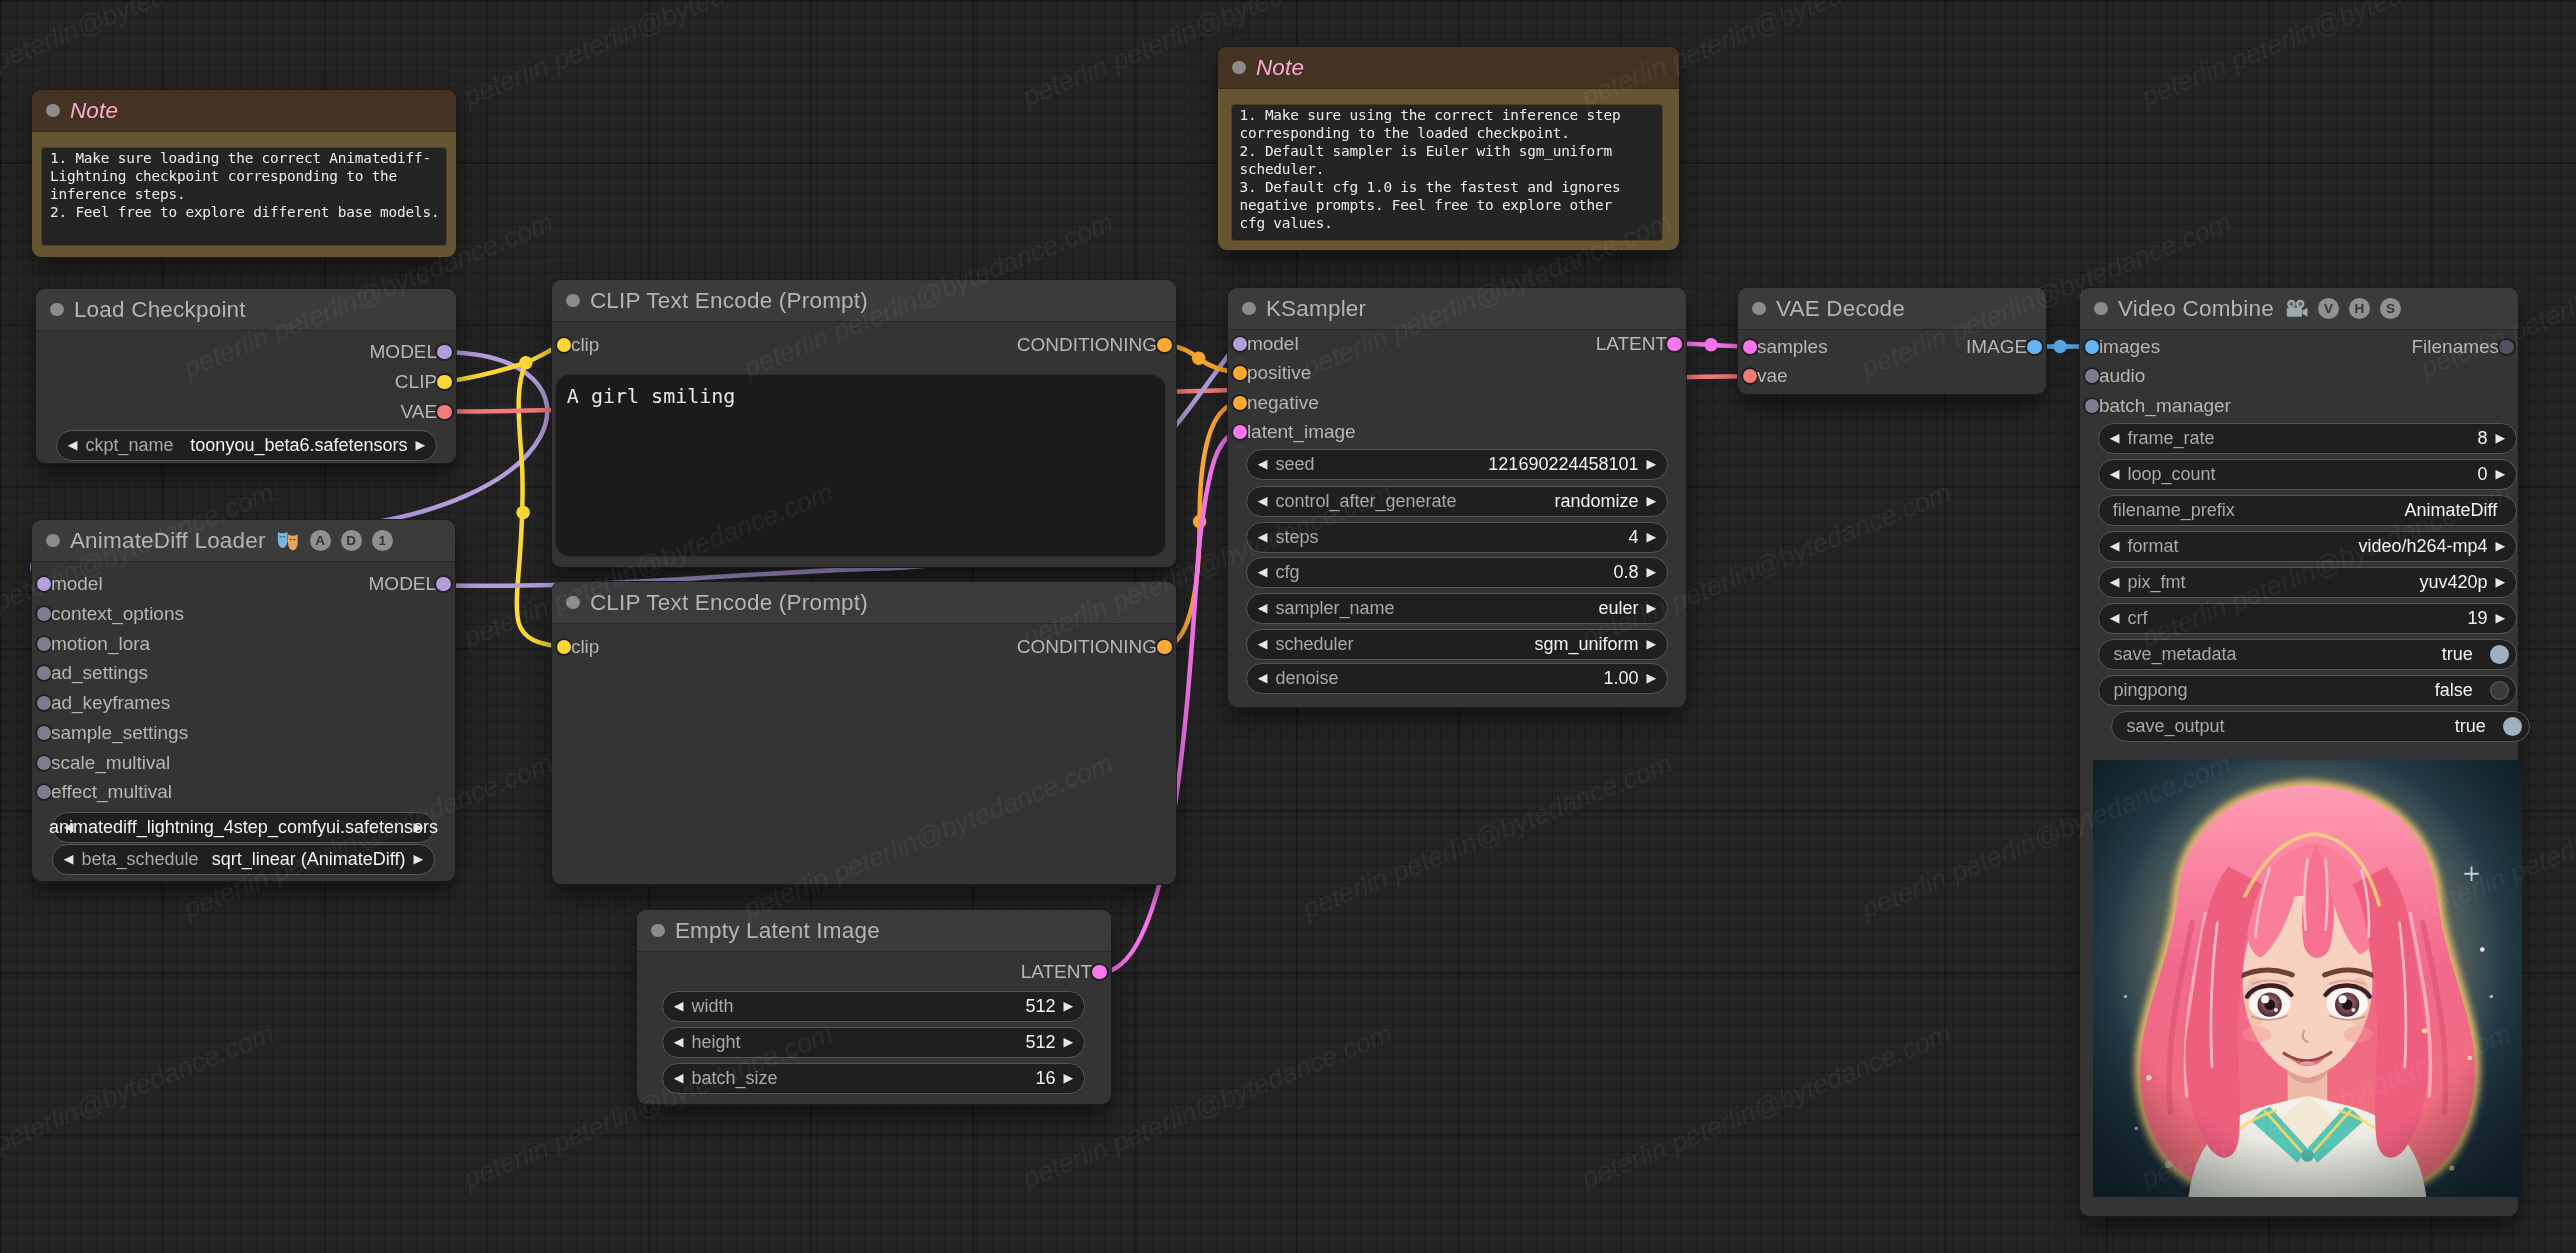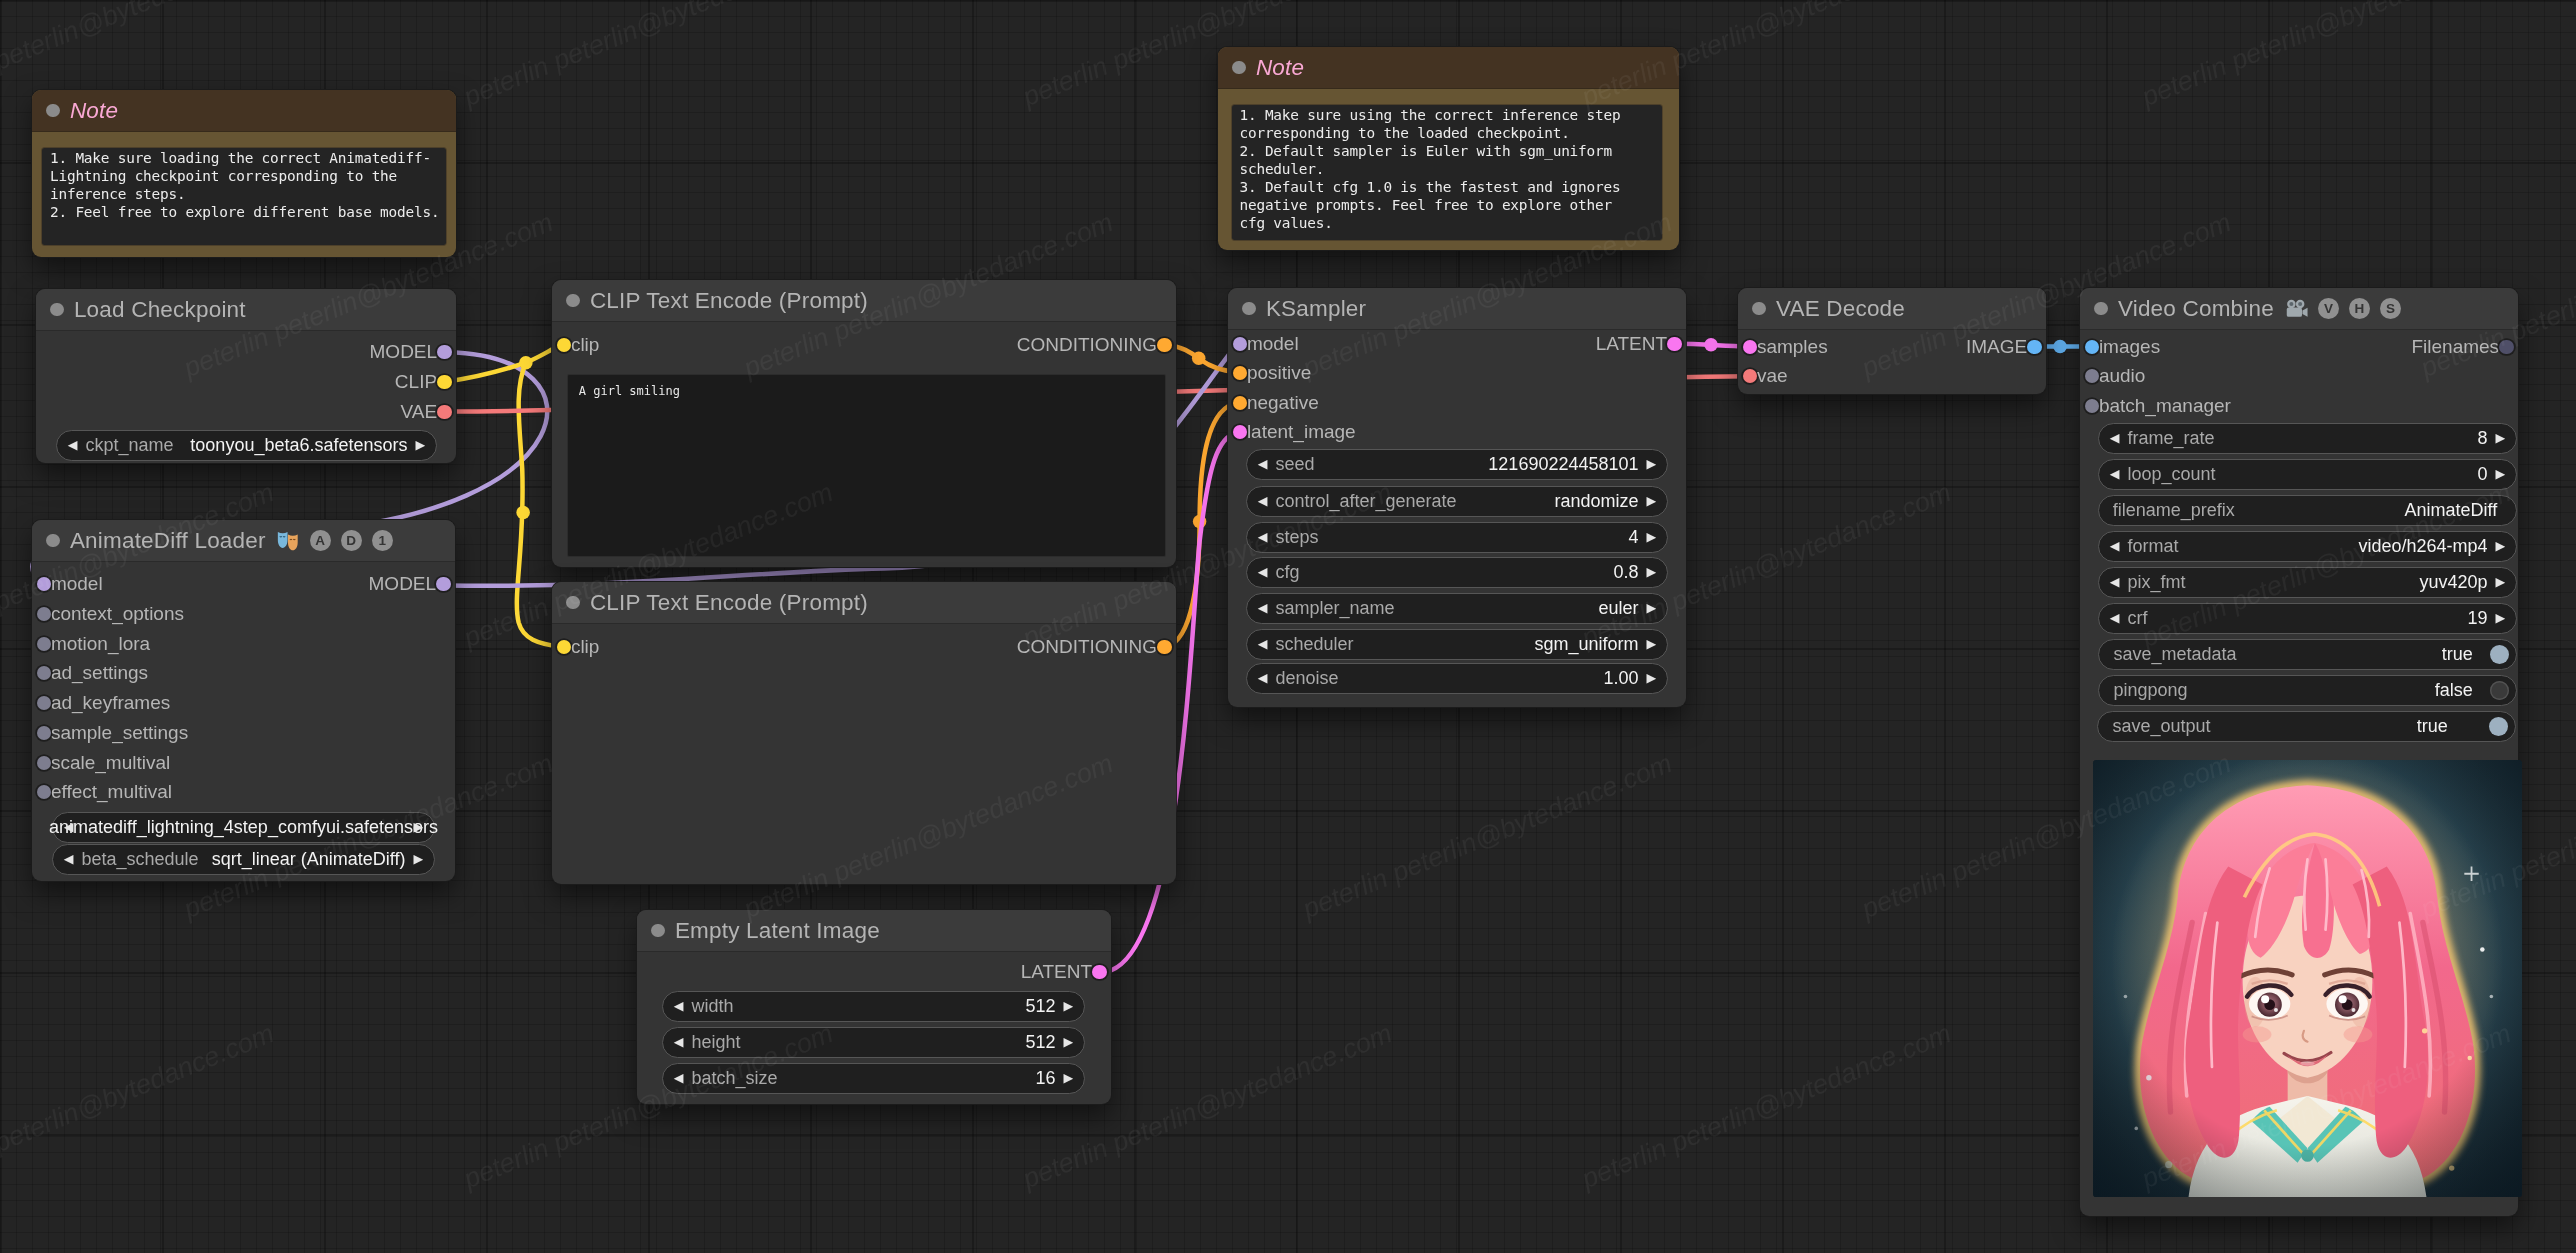--- a/index.html
+++ b/index.html
@@ -49,22 +49,22 @@
   .widget.stepper-center{justify-content:center;}
   .widget.stepper-center .warrow{position:absolute;}
   .widget.stepper-center .warrow.l{left:10.8px;}
   .widget.stepper-center .warrow.r{right:10.8px;}
   .widget.stepper-center .wval{margin:0;overflow:visible;}
   .widget.plain .wlabel{margin-left:3px;}
   .widget.toggle .wlabel{margin-left:3.6px;}
   .tcircle{width:19px;height:19px;border-radius:50%;margin-left:9px;margin-right:-3.6px;flex:0 0 auto;}
   .tcircle.on{background:#9db0c0;}
   .tcircle.off{background:#3a3a3a;box-shadow:inset 0 0 0 1.4px #525252;}
-  .textbox{position:absolute;left:16px;right:10.8px;background:#1b1b1b;border-radius:1px;
-    color:#e8e8e8;font-family:"DejaVu Sans Mono","Liberation Mono",monospace;font-size:12px;
+  .textbox{position:absolute;left:4px;right:10.8px;background:#1b1b1b;border-radius:14px;
+    color:#e8e8e8;font-family:"DejaVu Sans Mono","Liberation Mono",monospace;font-size:20px;
     padding:9px 10.8px;box-sizing:border-box;box-shadow:0 0 0 0.9px #2c2c2c;}
   .textbox.ph{color:#6b6b6b;}
   .preview{position:absolute;border-radius:3.6px;overflow:hidden;background:#0d151b;}
   .preview svg{display:block;}
 </style>
 </head>
 <body>
 
 <div id="canvas">
   <svg id="wires" viewBox="0 0 2856 1390">
@@ -437,21 +437,21 @@
       <div class="widget toggle" style="top: 351px; left: 18px; width: 419px;">
         <span class="wlabel">save_metadata</span>
         <span class="wval">true</span>
         <div class="tcircle on"></div>
       </div>
       <div class="widget toggle" style="top: 387px; left: 18px; width: 419px;">
         <span class="wlabel">pingpong</span>
         <span class="wval">false</span>
         <div class="tcircle off"></div>
       </div>
-      <div class="widget toggle" style="top: 423px; left: 17px; width: 419px; gap: 24px;">
+      <div class="widget toggle" style="top: 423px; left: 31px; width: 419px;">
         <span class="wlabel">save_output</span>
         <span class="wval">true</span>
         <div class="tcircle on"></div>
       </div>
       <div class="preview" style="top: 472px; left: 12.6px; width: 429px; height: 437px;">
   <svg viewBox="0 0 476 484" width="100%" height="100%" preserveAspectRatio="none">
     <defs>
       <radialGradient id="pbg" cx="50%" cy="42%" r="75%">
         <stop offset="0" stop-color="#4a707c"></stop>
               <stop offset=".5" stop-color="#2a4753"></stop>

